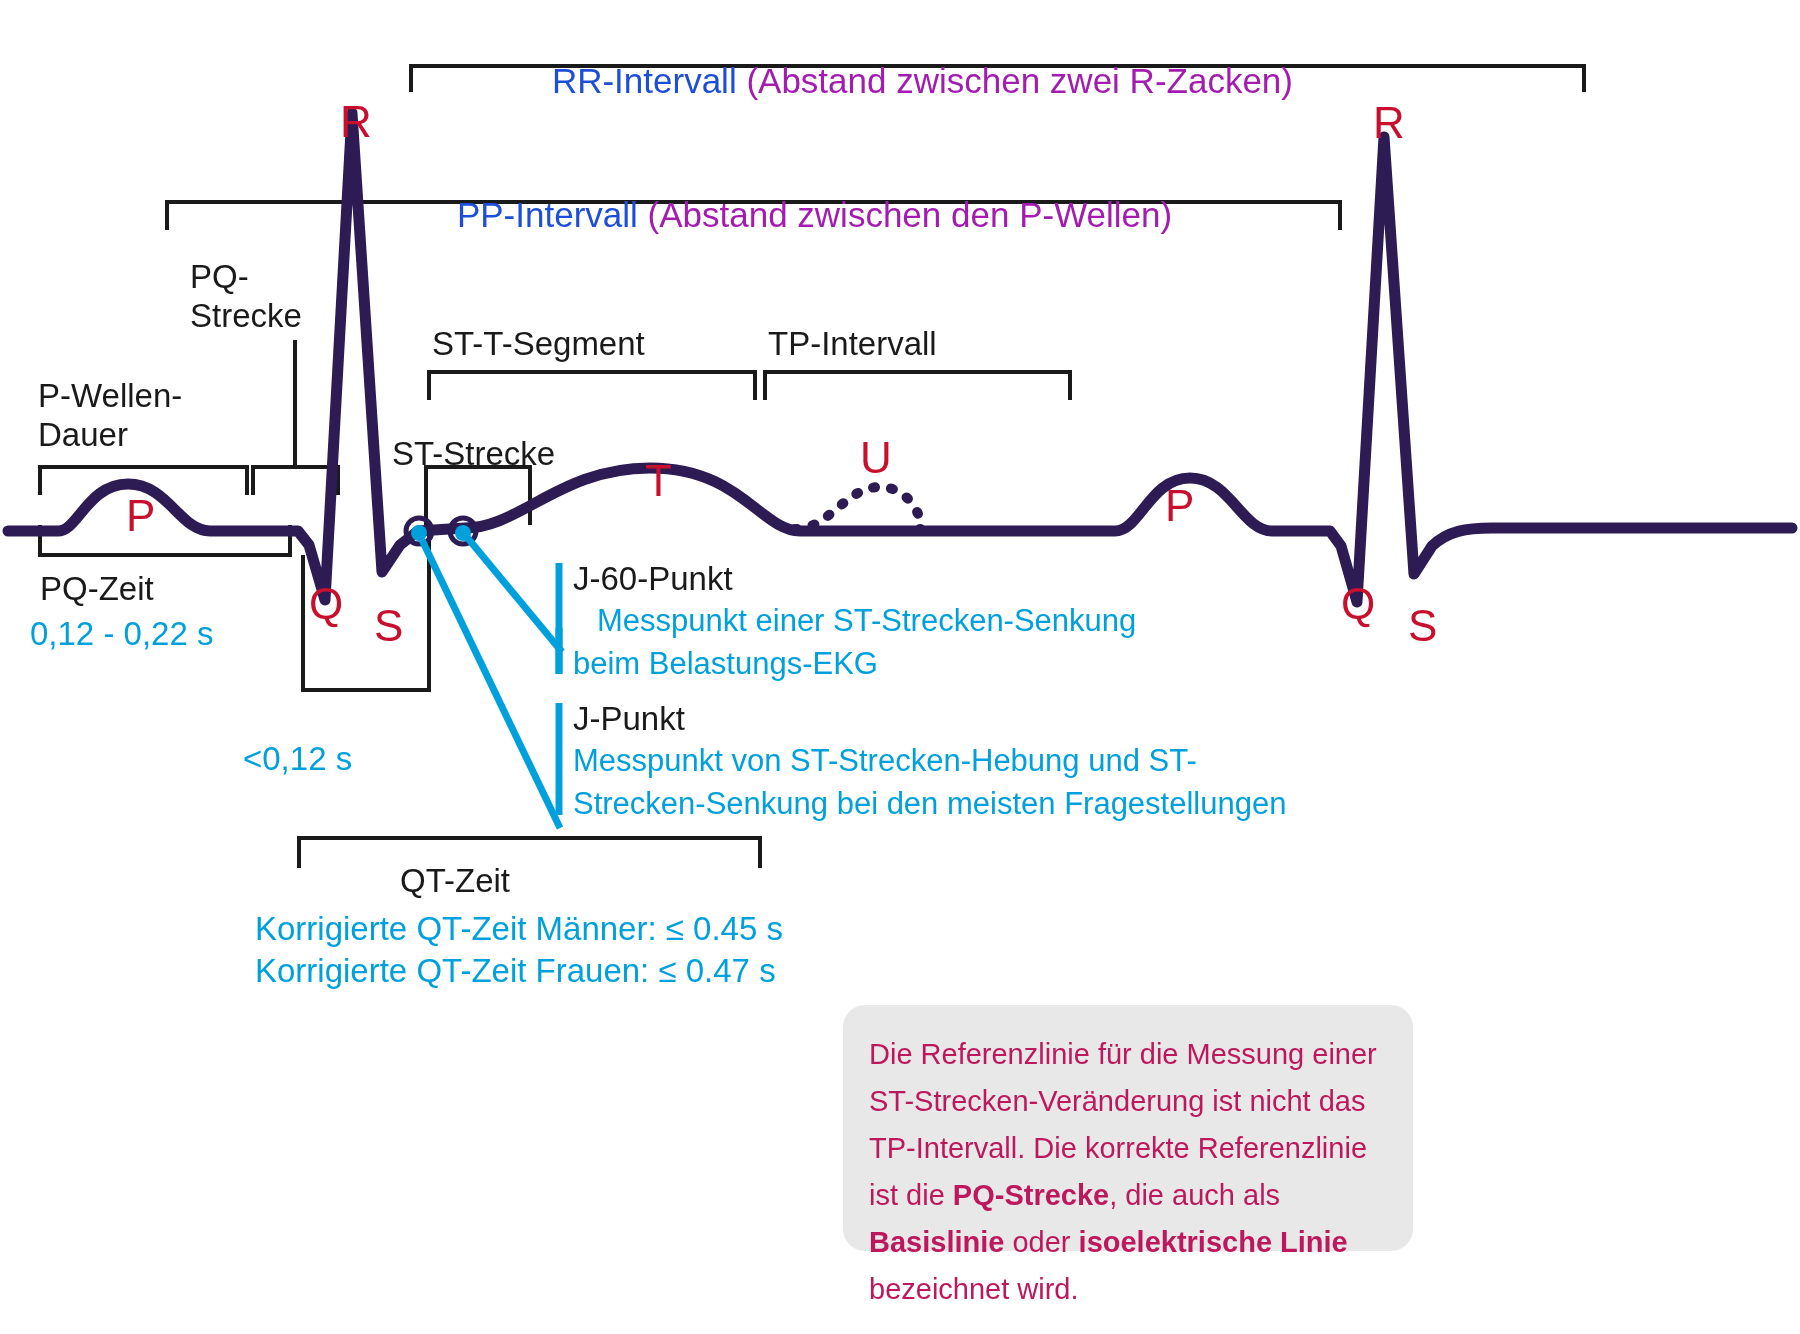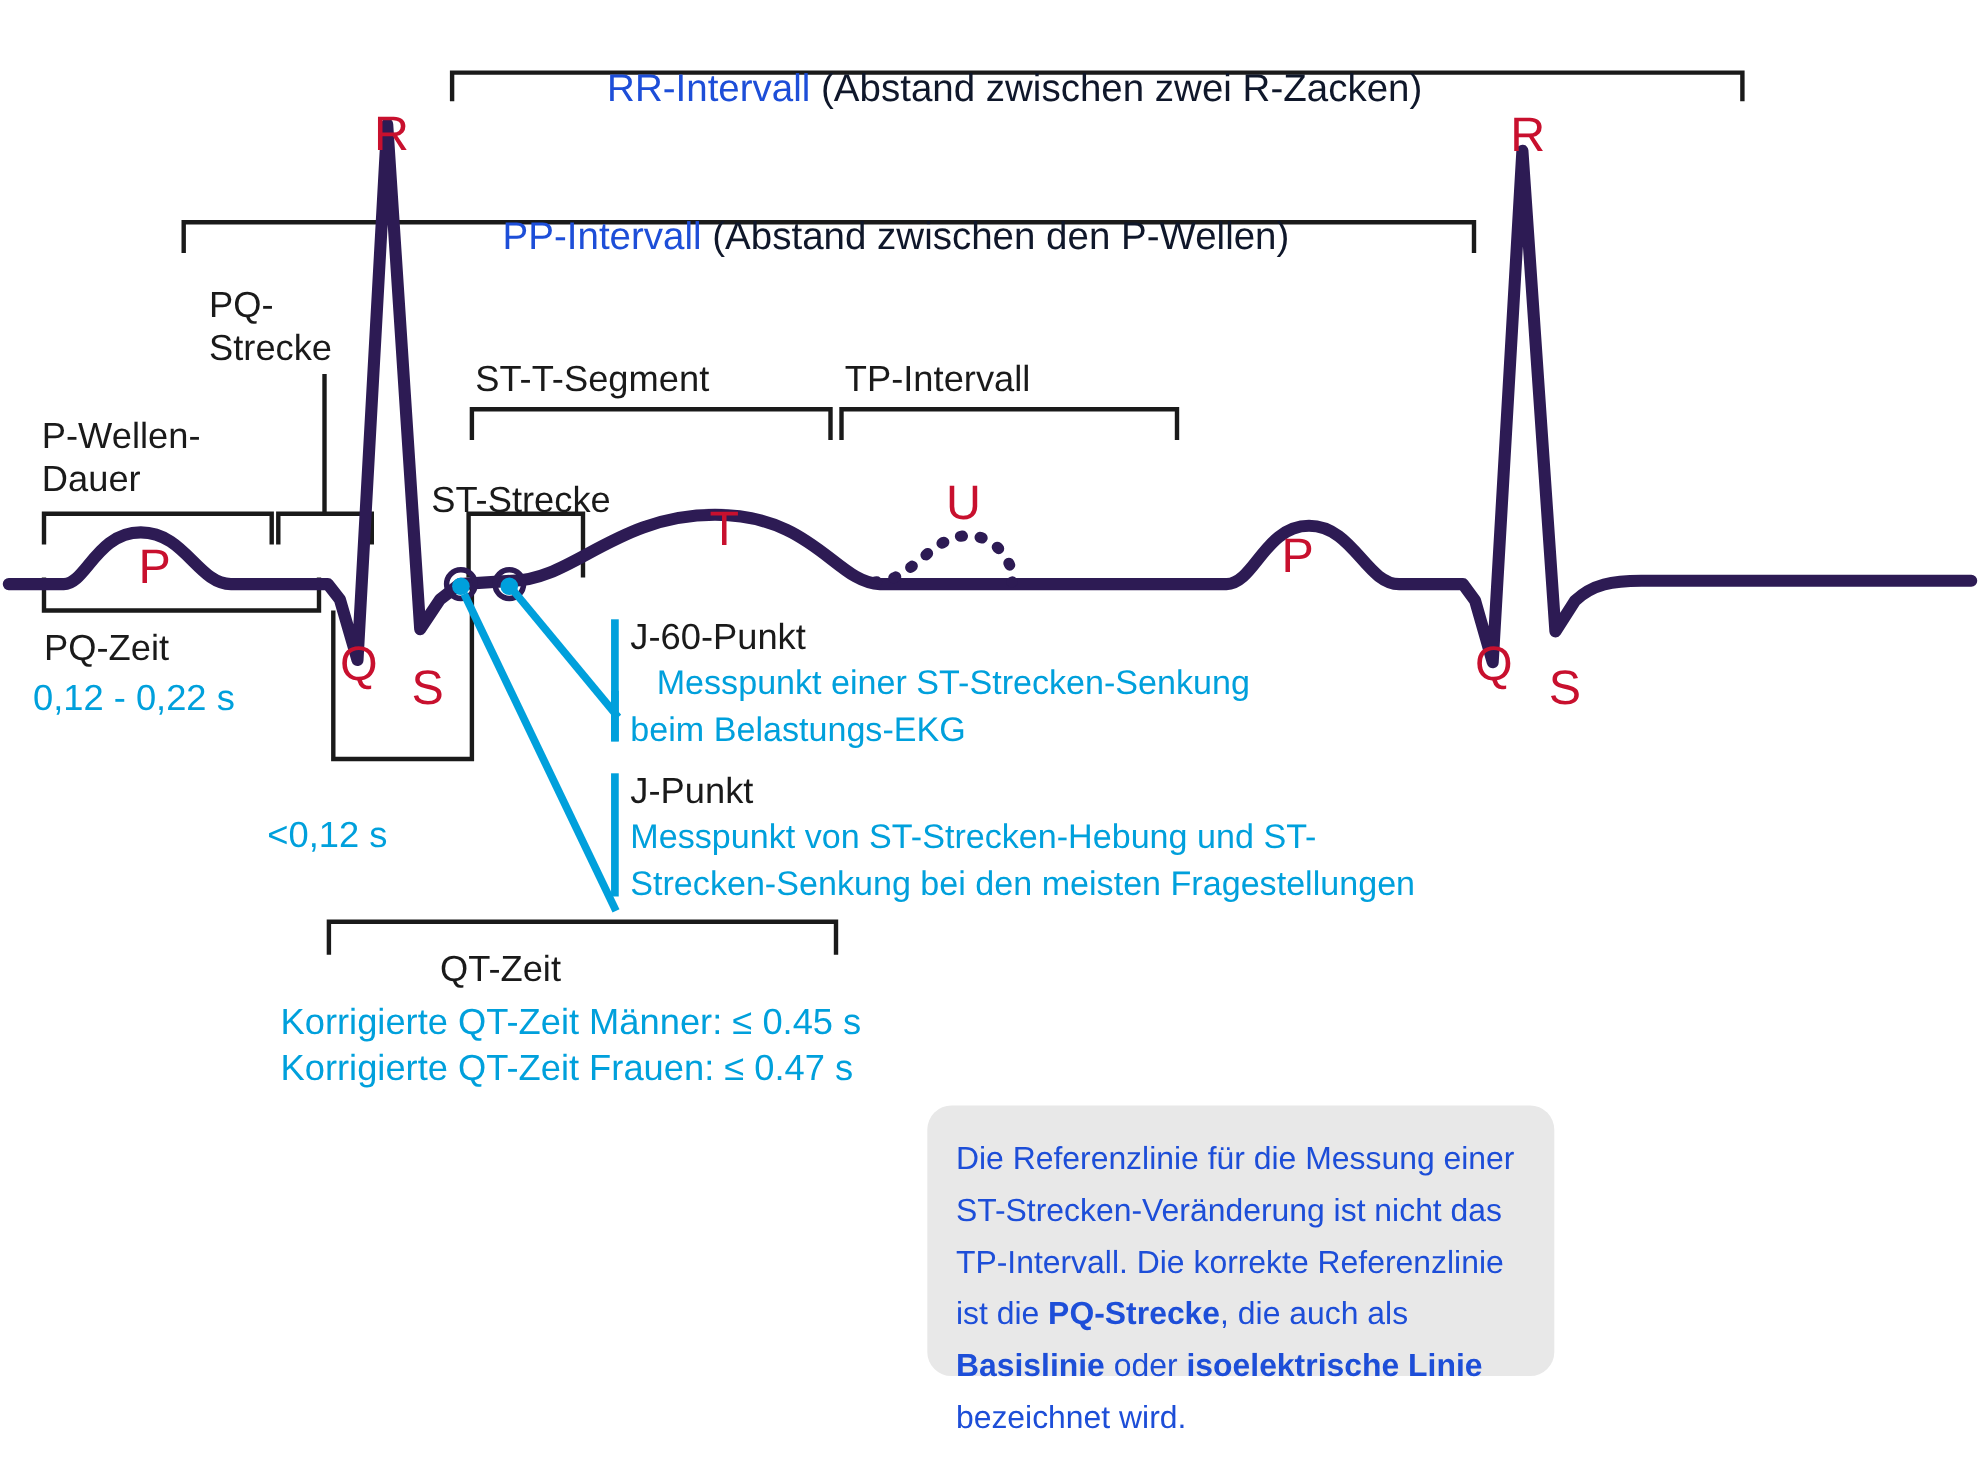--- a/index.html
+++ b/index.html
@@ -34,35 +34,35 @@
   .red  { color: #c8102e; font-weight: 400; }
 
   .t-title    { font-size: 35px; }
   .t-bracket  { font-size: 33px; }
   .t-wave     { font-size: 44px; }
   .t-note     { font-size: 31px; }
   .t-val      { font-size: 33px; }
   .t-box      { font-size: 29px; line-height: 1.62; }
 
   .mixed .blk { color: #1d4ed8; }
-  .mixed .cyan { color: #0f172a; }
+  .mixed .cyan { color: #a21caf; }
 
   .ctr { text-align: left; }
 
   #info-box {
     position: absolute;
     left: 843px;
     top: 1005px;
     width: 570px;
     height: 246px;
     background: #e8e8e8;
     border-radius: 22px;
     padding: 26px 26px 36px 26px;
     box-sizing: border-box;
-    color: #1d4ed8;
+    color: #be185d;
   }
   #info-box b { font-weight: bold; }
 </style>
 </head>
 <body>
 
 <div id="canvas">
 
   <svg id="ecg-svg" viewBox="0 0 1800 1334">
 

